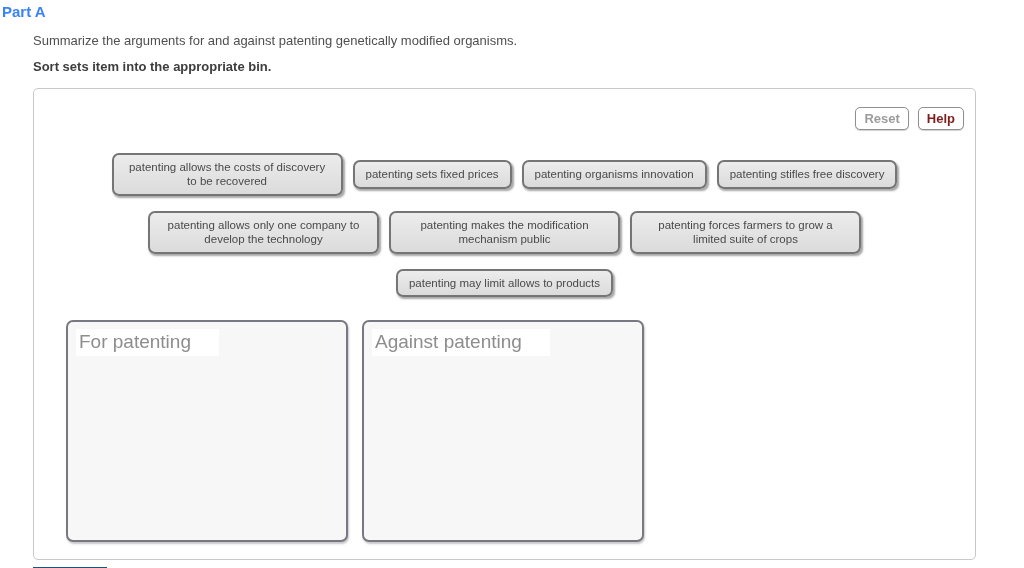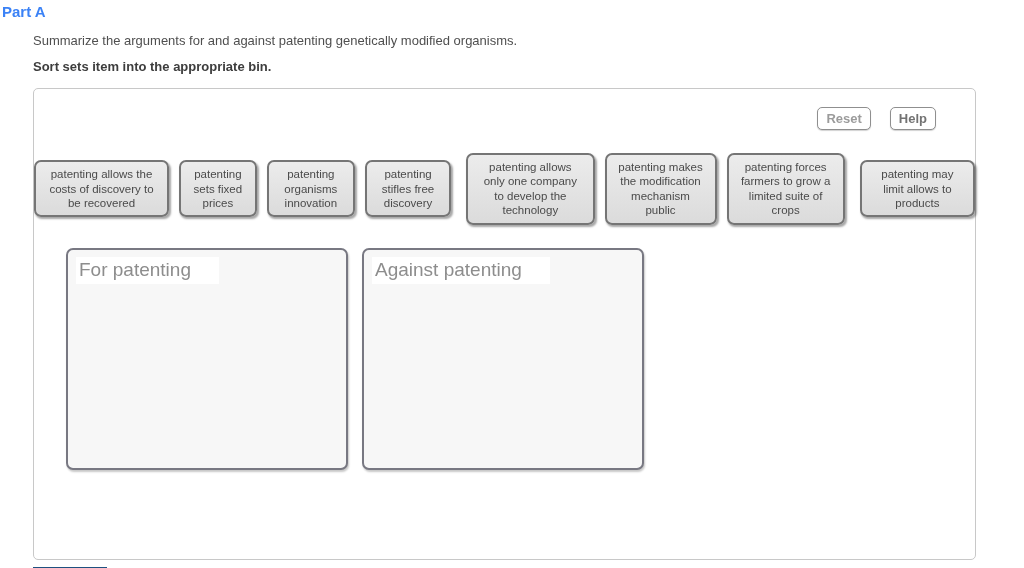--- a/index.html
+++ b/index.html
@@ -36,41 +36,41 @@
     box-sizing: border-box;
     height: 472px;
     border: 1px solid #c8c8c8;
     border-radius: 5px;
     background: #ffffff;
     position: relative;
   }
   .toolbar {
     position: absolute;
     top: 18px;
-    right: 39px;
+    right: 11px;
     display: flex;
-    gap: 19px;
+    gap: 9px;
   }
   .btn {
     background: #ffffff;
     border: 1px solid #8f8f8f;
     border-radius: 5px;
     font-family: "Liberation Sans", sans-serif;
     font-size: 13px;
     font-weight: bold;
     padding: 3px 8px;
     box-shadow: 0 1px 1px rgba(0,0,0,0.18);
     cursor: pointer;
   }
   .btn-reset { color: #9b9b9b; }
-  .btn-help  { color: #737373; }
+  .btn-help  { color: #7f1d1d; }
   .chips-rows {
     padding-top: 64px;
     display: flex;
-    flex-direction: row;
+    flex-direction: column;
     align-items: center;
     gap: 15px;
   }
   .chip-row {
     display: flex;
     justify-content: center;
     align-items: center;
     gap: 10px;
   }
   .chip {

